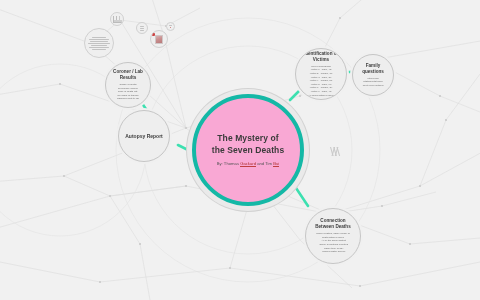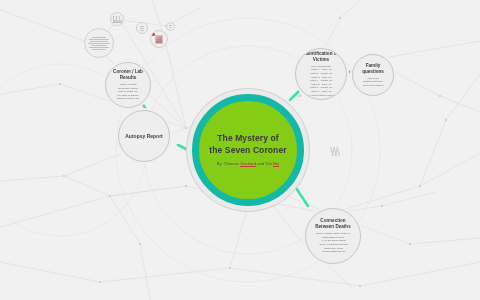--- a/index.html
+++ b/index.html
@@ -38,22 +38,22 @@
     justify-content: center;
     text-align: center;
     color: #4a4a4a;
     overflow: hidden;
   }
 
   
   #hub {
     left: 192px; top: 94px;
     width: 112px; height: 112px;
-    background: #84cc16;
-    border: 7px solid #14b8a6;
+    background: #f9a8d4;
+    border: 4px solid #14b8a6;
     box-shadow: 0 0 0 5px #eaeaea, 0 0 0 6px #d2d2d2;
     border-radius: 50%;
     display: flex; flex-direction: column;
     align-items: center; justify-content: center;
   }
   #hub .hub-title {
     font-size: 8.5px;
     font-weight: bold;
     line-height: 1.35;
     color: #3b3b3b;
@@ -218,21 +218,21 @@
       <line x1="137" y1="96" x2="148" y2="112"></line>
       <line x1="290" y1="100" x2="300" y2="90"></line>
       <line x1="352" y1="72" x2="346" y2="72"></line>
       <line x1="296" y1="188" x2="308" y2="206"></line>
     </g>
   </svg>
 
   <div class="node" id="hub">
     <div class="hub-title">
       <div>The Mystery of</div>
-      <div>the Seven Coroner</div>
+      <div>the Seven Deaths</div>
     </div>
     <div class="hub-by"><span>By: Thomas </span><span class="misspell">Gackard</span><span> and Tim </span><span class="misspell">Bui</span>
     </div>
   </div>
 
   <div class="node node-major" id="node-autopsy">
     <div class="node-title">Autopsy Report</div>
   </div>
 
   <div class="node node-major" id="node-coroner">

